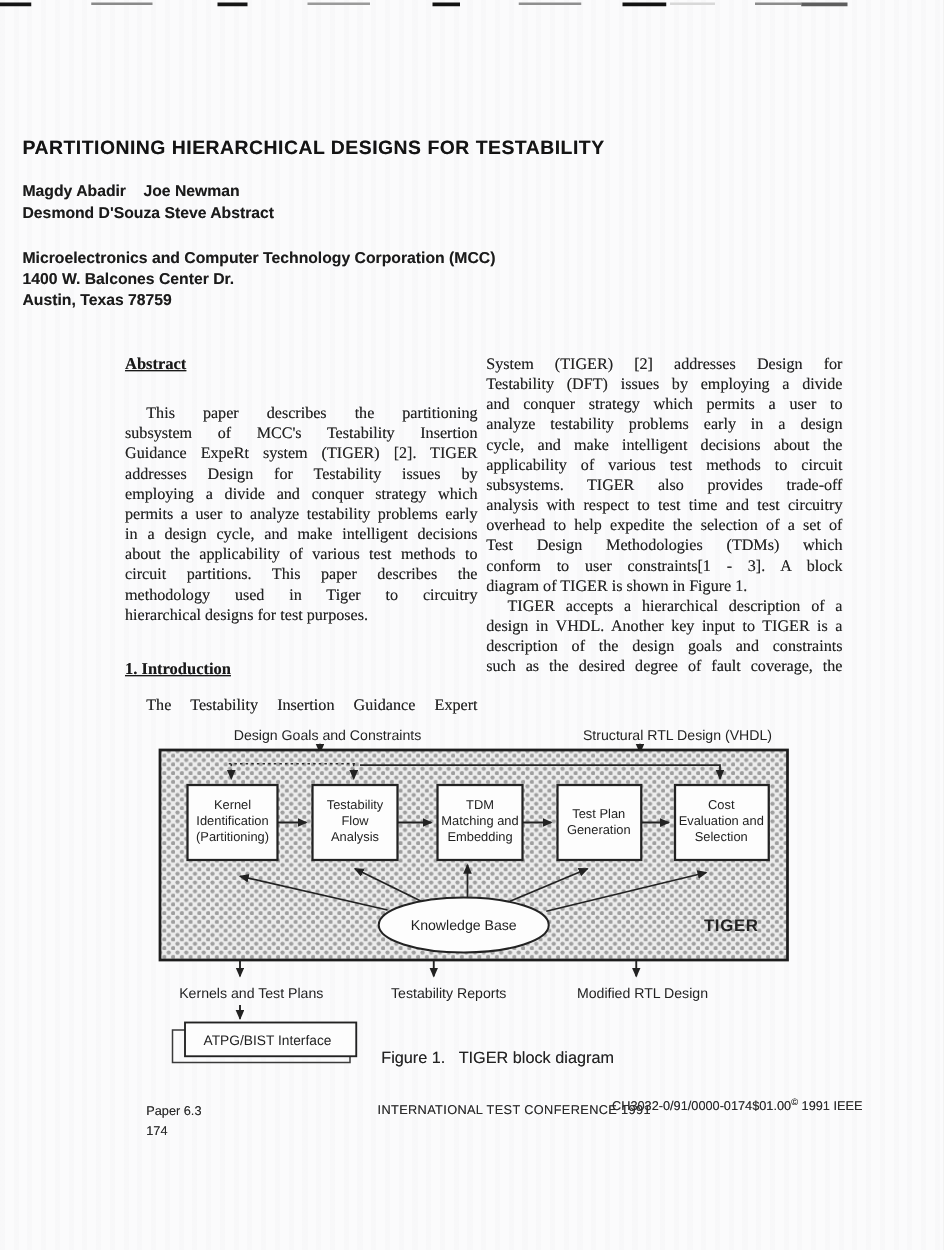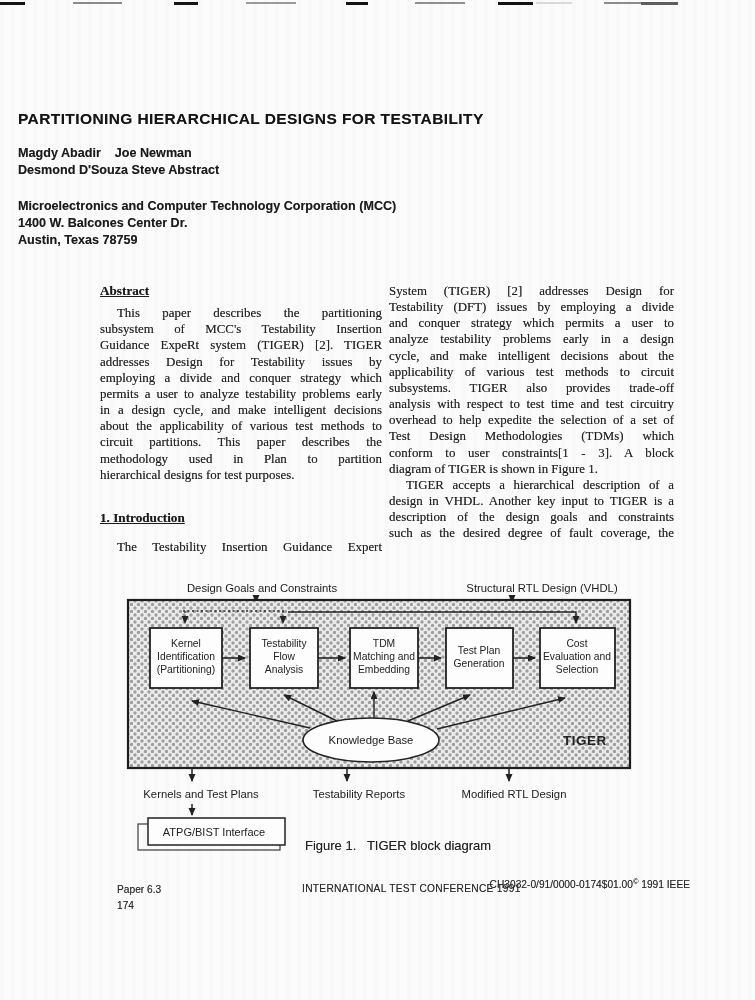--- a/index.html
+++ b/index.html
@@ -34,21 +34,21 @@
     font-family: "Liberation Serif", "DejaVu Serif", serif;
     font-size: 12.9px; line-height: 16.15px; color: #242424;
     text-shadow: 0 0 0.5px rgba(30,30,30,0.55);
   }
   .col-left  { left: 100px; width: 282px; }
   .col-right { left: 389px; width: 285px; }
   .shead {
     font-weight: bold; font-size: 13.2px; color: #1a1a1a;
     text-decoration: underline;
   }
-  .shead.abstract { margin-bottom: 6px; text-decoration: underline; }
+  .shead.abstract { margin-bottom: 23px; text-decoration: underline; }
   .shead.intro { margin-top: 27px; margin-bottom: 13px; }
   .bl { text-align: justify; text-align-last: justify; }
   .bl.end { text-align-last: auto; }
   .bl.ind::before { content: ""; display: inline-block; width: 17px; }
   .figwrap { position: absolute; left: 0; top: 578px; width: 755px; height: 290px; }
   .caption {
     position: absolute; left: 305px; top: 838px;
     font-size: 13px; color: #222; white-space: pre;
     text-shadow: 0 0 0.4px rgba(30,30,30,0.5);
   }
@@ -95,21 +95,21 @@
     <div class="shead abstract">Abstract</div>
     <div class="bl ind">This paper describes the partitioning</div>
     <div class="bl">subsystem of MCC's Testability Insertion</div>
     <div class="bl">Guidance ExpeRt system (TIGER) [2]. TIGER</div>
     <div class="bl">addresses Design for Testability issues by</div>
     <div class="bl">employing a divide and conquer strategy which</div>
     <div class="bl">permits a user to analyze testability problems early</div>
     <div class="bl">in a design cycle, and make intelligent decisions</div>
     <div class="bl">about the applicability of various test methods to</div>
     <div class="bl">circuit partitions. This paper describes the</div>
-    <div class="bl">methodology used in Plan to partition</div>
+    <div class="bl">methodology used in Tiger to circuitry</div>
     <div class="bl end">hierarchical designs for test purposes.</div>
     <div class="shead intro">1. Introduction</div>
     <div class="bl ind">The Testability Insertion Guidance Expert</div>
   </div>
 
   <div class="col col-right">
     <div class="bl">System (TIGER) [2] addresses Design for</div>
     <div class="bl">Testability (DFT) issues by employing a divide</div>
     <div class="bl">and conquer strategy which permits a user to</div>
     <div class="bl">analyze testability problems early in a design</div>

